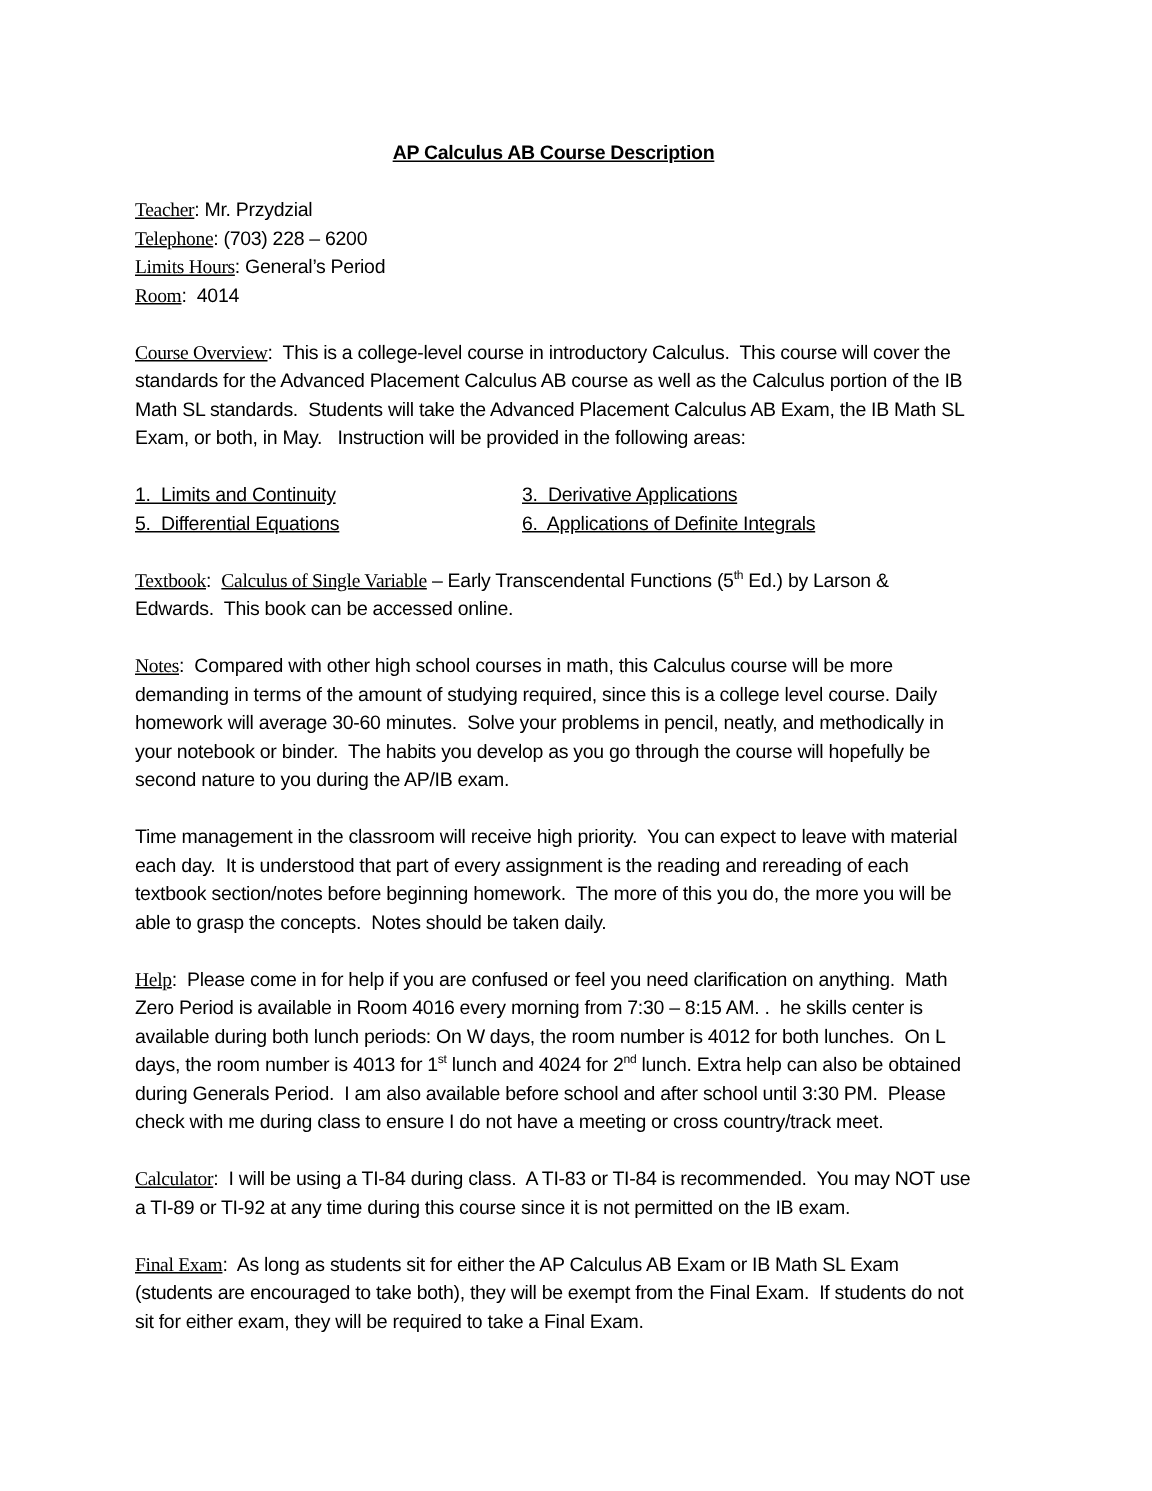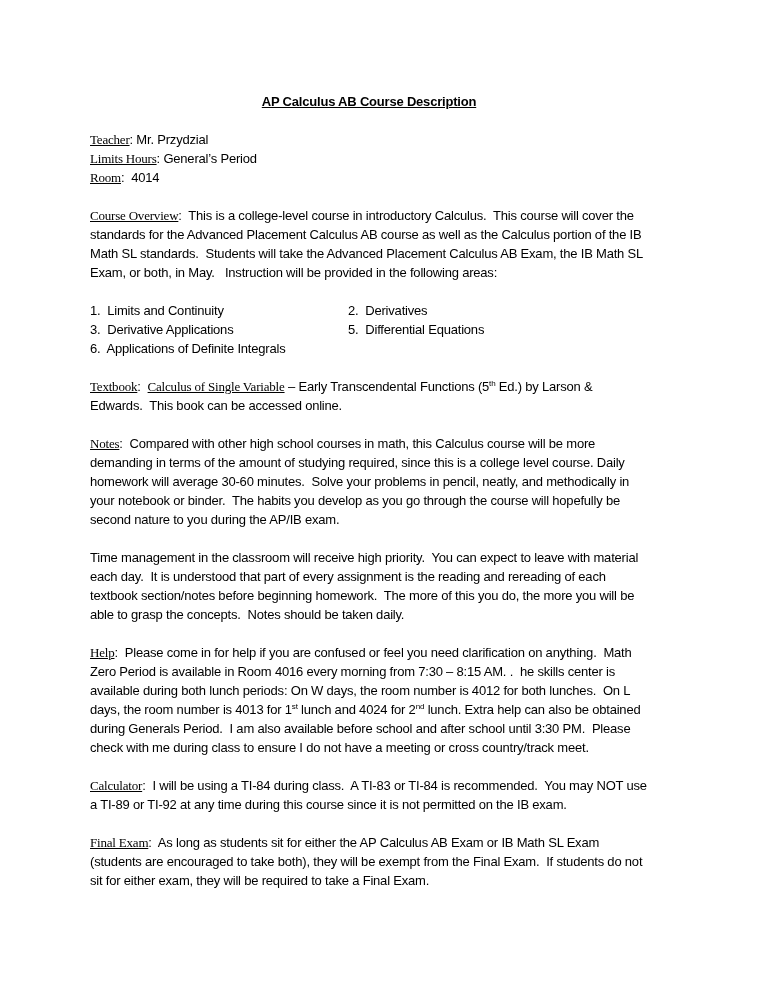--- a/index.html
+++ b/index.html
@@ -41,46 +41,46 @@
   .email-link {
     color: var(--link-color, #0563c1);
     text-decoration: underline;
     cursor: pointer;
   }
   .topics {
     display: grid;
     grid-template-columns: 258px 1fr;
     margin: 0 0 19px 0;
   }
-  .topic { white-space: pre-wrap; }
+  .topic { white-space: pre-wrap; text-decoration: underline; }
   sup {
     font-size: 0.62em;
     line-height: 0;
     vertical-align: super;
     text-align: right;
   }
 </style>
 </head>
 <body>
 
 <div class="page">
 
   <p class="title">AP Calculus AB Course Description</p>
 
   <div class="contact">
     <div class="line"><span class="u">Teacher</span><span>: Mr. Przydzial</span></div>
+    <div class="line"><span class="u">Telephone</span><span>: (703) 228 – 6200</span></div>
     <div class="line"><span class="u">Limits Hours</span><span>: General’s Period</span></div>
     <div class="line"><span class="u">Room</span><span>:  4014</span></div>
   </div>
 
   <p class="para"><span class="u">Course Overview</span><span>:  This is a college-level course in introductory Calculus.  This course will cover the standards for the Advanced Placement Calculus AB course as well as the Calculus portion of the IB Math SL standards.  Students will take the Advanced Placement Calculus AB Exam, the IB Math SL Exam, or both, in May.   Instruction will be provided in the following areas:</span></p>
 
   <div class="topics">
     <div class="topic">1.  Limits and Continuity</div>
-    <div class="topic">2.  Derivatives</div>
     <div class="topic">3.  Derivative Applications</div>
     <div class="topic">5.  Differential Equations</div>
     <div class="topic">6.  Applications of Definite Integrals</div>
   </div>
 
   <p class="para"><span class="u">Textbook</span><span>:  </span><span class="u">Calculus of Single Variable</span><span> – Early Transcendental Functions (5</span><sup>th</sup><span> Ed.) by Larson &amp; Edwards.  This book can be accessed online.</span></p>
 
   <p class="para"><span class="u">Notes</span><span>:  Compared with other high school courses in math, this Calculus course will be more demanding in terms of the amount of studying required, since this is a college level course. Daily homework will average 30-60 minutes.  Solve your problems in pencil, neatly, and methodically in your notebook or binder.  The habits you develop as you go through the course will hopefully be second nature to you during the AP/IB exam.</span></p>
 
   <p class="para"><span>Time management in the classroom will receive high priority.  You can expect to leave with material each day.  It is understood that part of every assignment is the reading and rereading of each textbook section/notes before beginning homework.  The more of this you do, the more you will be able to grasp the concepts.  Notes should be taken daily.</span></p>

